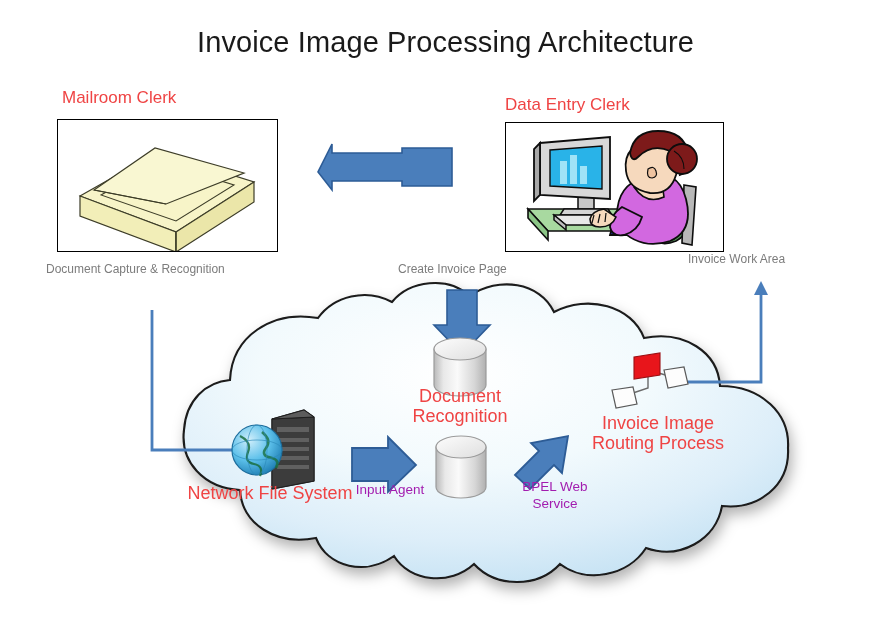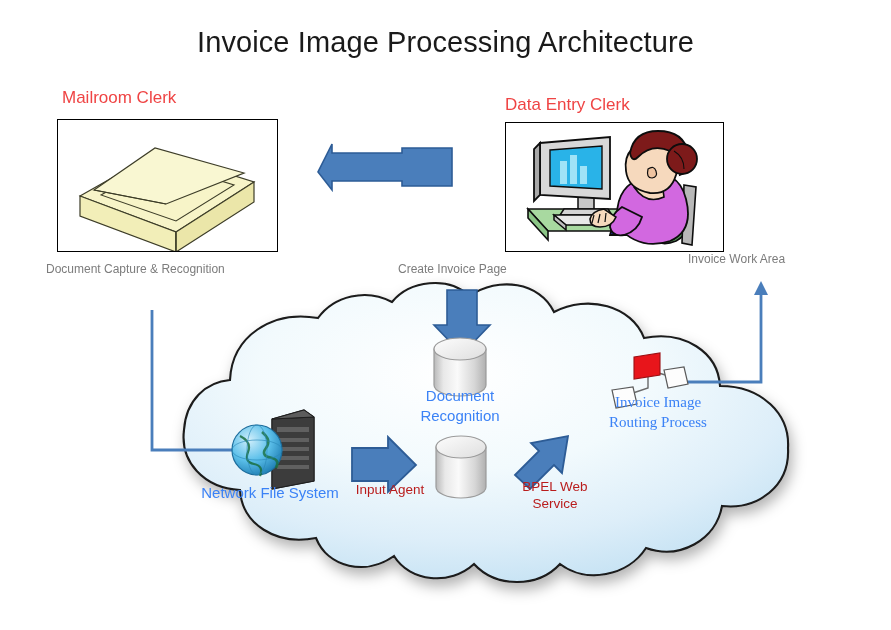--- a/index.html
+++ b/index.html
@@ -55,34 +55,34 @@
     font-size: 12px;
     color: #7c7c7c;
     white-space: nowrap;
   }
   #cap-capture { left: 46px;  top: 262px; }
   #cap-create  { left: 398px; top: 262px; }
   #cap-work    { left: 688px; top: 252px; }
 
   
   .node-label {
-    font-size: 15px;
-    color: #3b82f6;
+    font-size: 18px;
+    color: #ef4444;
     text-align: center;
     line-height: 20px;
     white-space: nowrap;
   }
   #lbl-doc-repo { left: 380px; top: 386px; width: 160px; }
   #lbl-nfs      { left: 180px; top: 483px; width: 180px; }
   #lbl-img-srv  { left: 390px; top: 505px; width: 145px; }
-  #lbl-routing  { left: 578px; top: 392px; width: 160px; font-family: Liberation Serif, serif; }
+  #lbl-routing  { left: 578px; top: 413px; width: 160px; }
 
   .red-label {
     font-size: 13.5px;
-    color: #b91c1c;
+    color: #a21caf;
     text-align: center;
     line-height: 17px;
     white-space: nowrap;
   }
   #lbl-input-agent { left: 300px; top: 481px; width: 180px; }
   #lbl-bpel        { left: 480px; top: 478px; width: 150px; }
 
   svg { display: block; }
   .layer { left: 0; top: 0; width: 891px; height: 630px; pointer-events: none; }
 </style>

